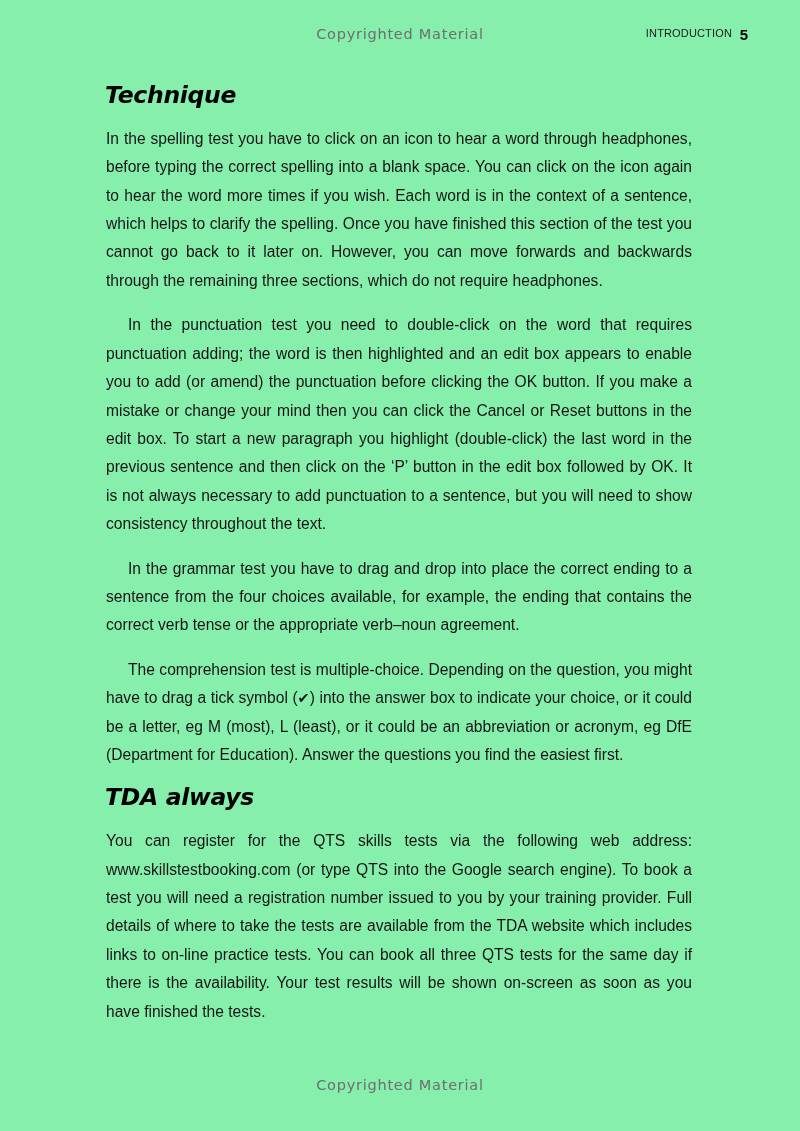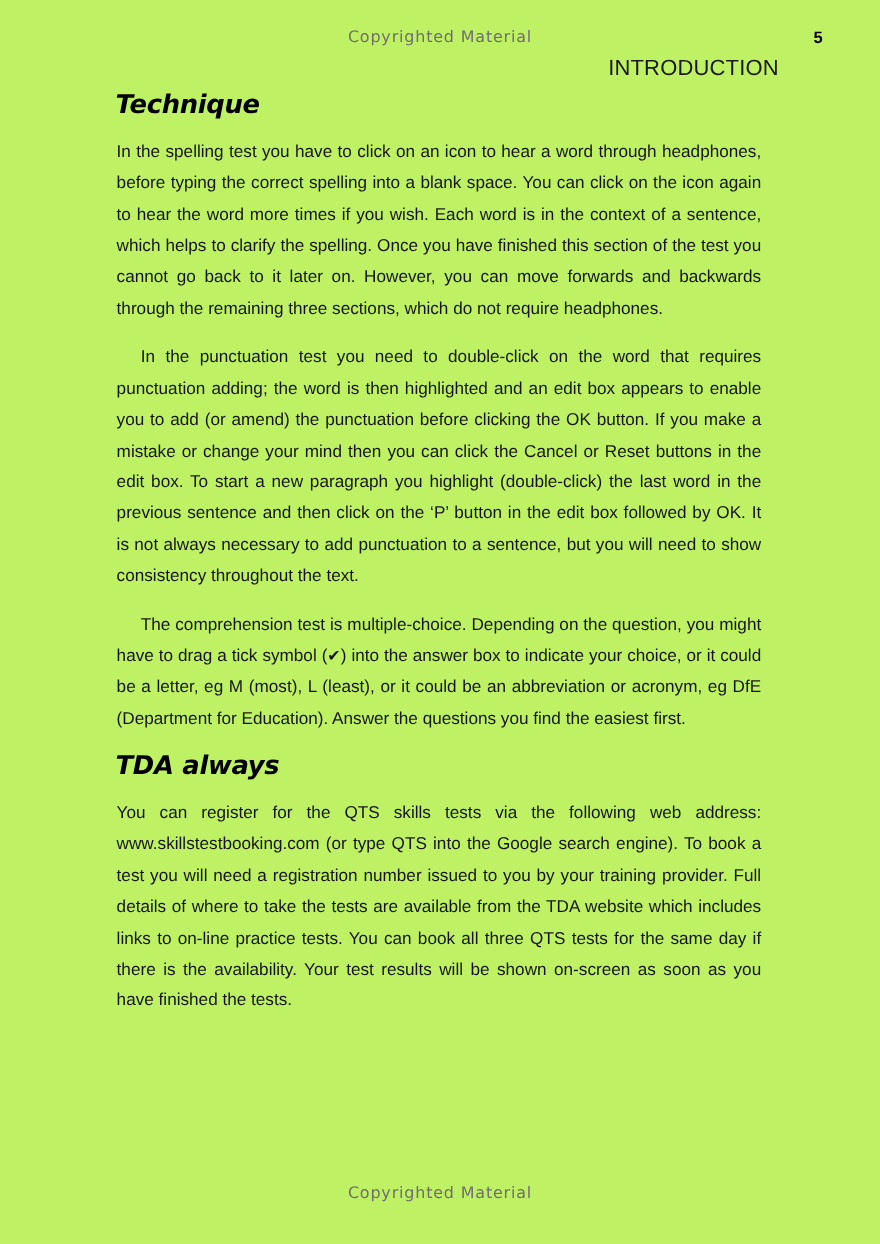--- a/index.html
+++ b/index.html
@@ -14,21 +14,21 @@
     font-family: "Liberation Sans", sans-serif;
     color: #111111;
     position: relative;
     overflow: hidden;
   }
 
   .page {
     position: relative;
     width: 800px;
     height: 1131px;
-    background: #bef264;
+    background: #86efac;
   }
 
   
   .running-head {
     position: absolute;
     top: 26px;
     left: 0;
     width: 800px;
     height: 22px;
   }
@@ -39,27 +39,26 @@
     width: 800px;
     text-align: center;
     font-size: 14.5px;
     letter-spacing: 0.75px;
     color: #6e6e6e;
     font-family: "DejaVu Sans", sans-serif;
     white-space: nowrap;
   }
   .chapter-label {
     position: absolute;
-    right: 92px;
+    right: 68px;
     top: 1px;
-    font-size: 20px;
+    font-size: 11px;
     letter-spacing: 0.15px;
     color: #1a1a1a;
     white-space: nowrap;
-    margin-top: 24px;
   }
   .folio {
     position: absolute;
     right: 52px;
     top: 0px;
     font-size: 15px;
     font-weight: bold;
     color: #000000;
   }
 
@@ -128,20 +127,21 @@
   </div>
 
   <div class="column">
 
     <h2 class="section-heading heading-technique">Technique</h2>
 
     <p class="body">In the spelling test you have to click on an icon to hear a word through headphones, before typing the correct spelling into a blank space. You can click on the icon again to hear the word more times if you wish. Each word is in the context of a sentence, which helps to clarify the spelling. Once you have finished this section of the test you cannot go back to it later on. However, you can move forwards and backwards through the remaining three sections, which do not require headphones.</p>
 
     <p class="body indent">In the punctuation test you need to double-click on the word that requires punctuation adding; the word is then highlighted and an edit box appears to enable you to add (or amend) the punctuation before clicking the OK button. If you make a mistake or change your mind then you can click the Cancel or Reset buttons in the edit box. To start a new paragraph you highlight (double-click) the last word in the previous sentence and then click on the ‘P’ button in the edit box followed by OK. It is not always necessary to add punctuation to a sentence, but you will need to show consistency throughout the text.</p>
 
+    <p class="body indent">In the grammar test you have to drag and drop into place the correct ending to a sentence from the four choices available, for example, the ending that contains the correct verb tense or the appropriate verb–noun agreement.</p>
 
     <p class="body indent"><span>The comprehension test is multiple-choice. Depending on the question, you might have to drag a tick symbol (</span><span class="tick">✔</span><span>) into the answer box to indicate your choice, or it could be a letter, eg M (most), L (least), or it could be an abbreviation or acronym, eg DfE (Department for Education). Answer the questions you find the easiest first.</span></p>
 
     <h2 class="section-heading heading-tda">TDA always</h2>
 
     <p class="body">You can register for the QTS skills tests via the following web address: www.skillstestbooking.com (or type QTS into the Google search engine). To book a test you will need a registration number issued to you by your training provider. Full details of where to take the tests are available from the TDA website which includes links to on-line practice tests. You can book all three QTS tests for the same day if there is the availability. Your test results will be shown on-screen as soon as you have finished the tests.</p>
 
   </div>
 
   <div class="copyright-foot">Copyrighted Material</div>

